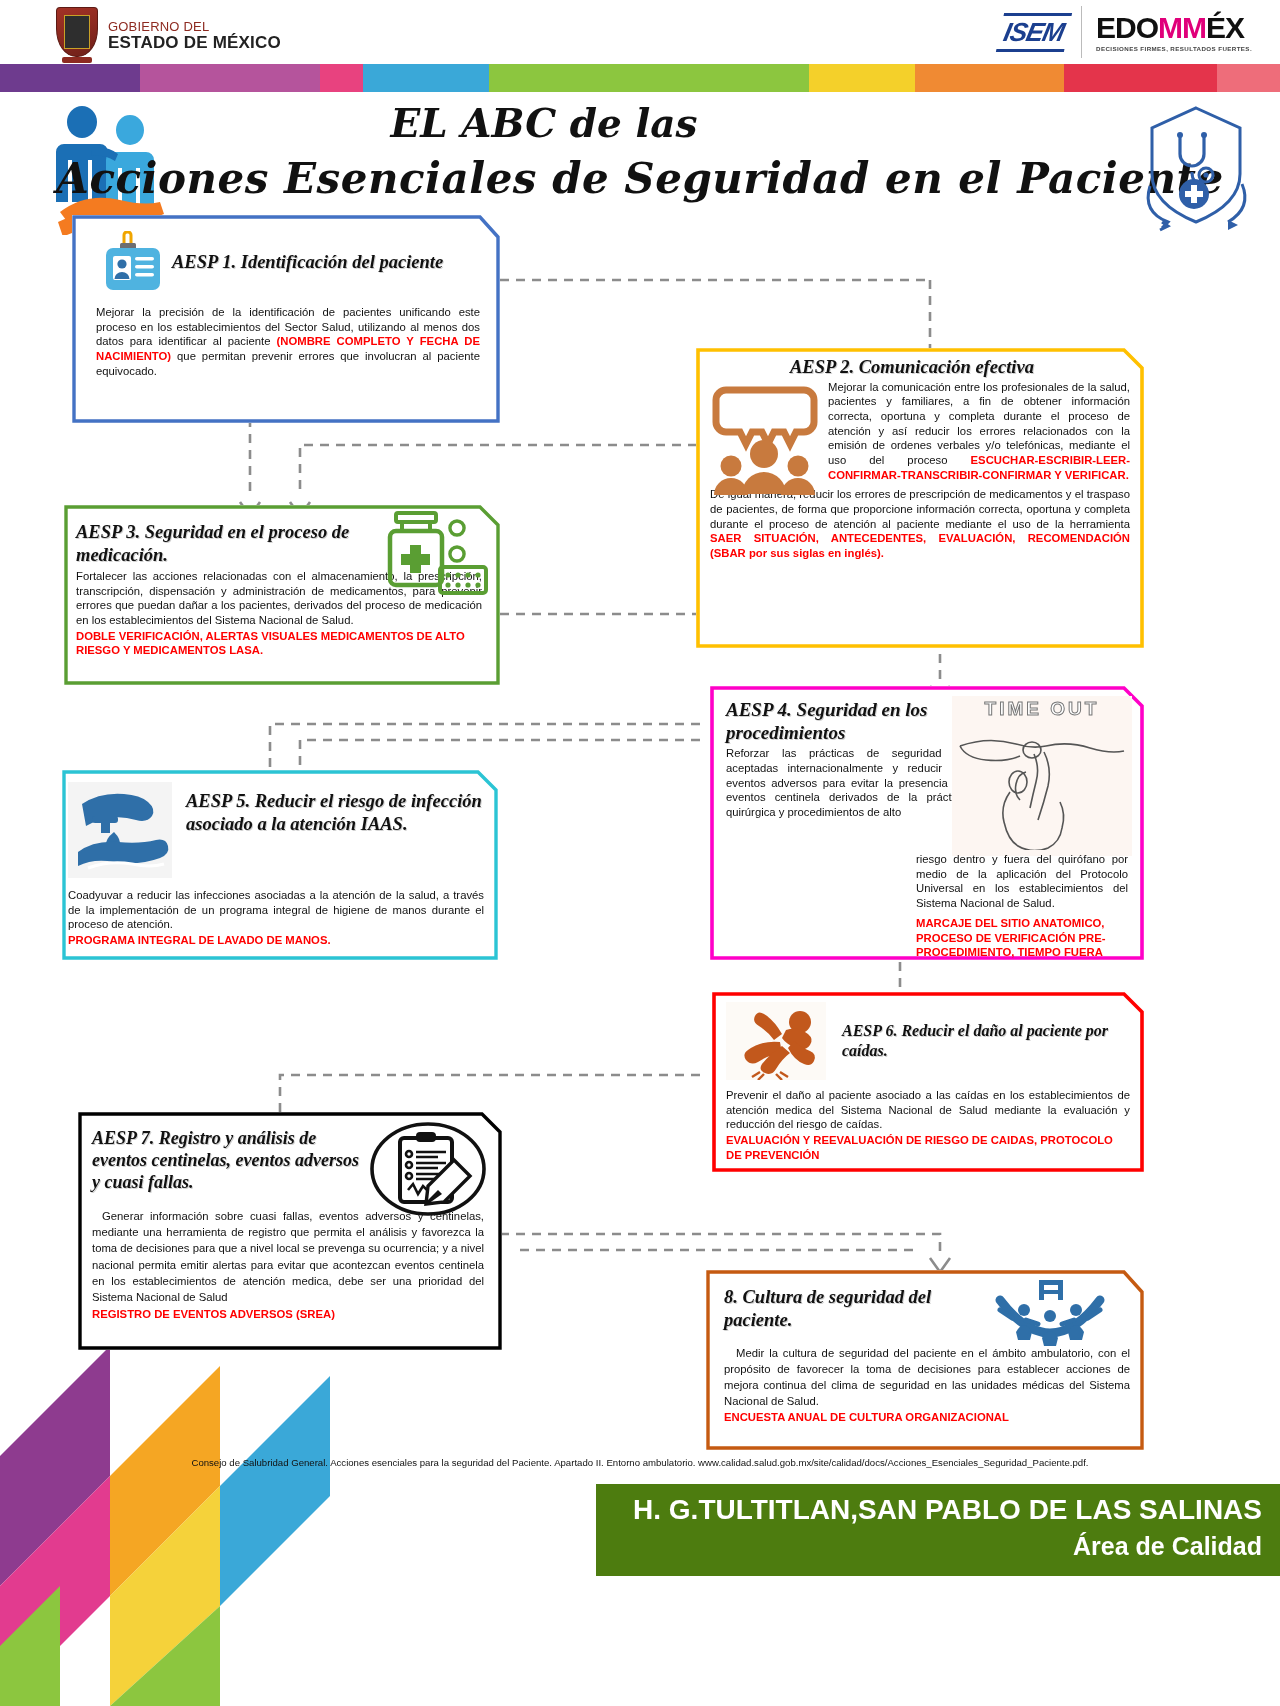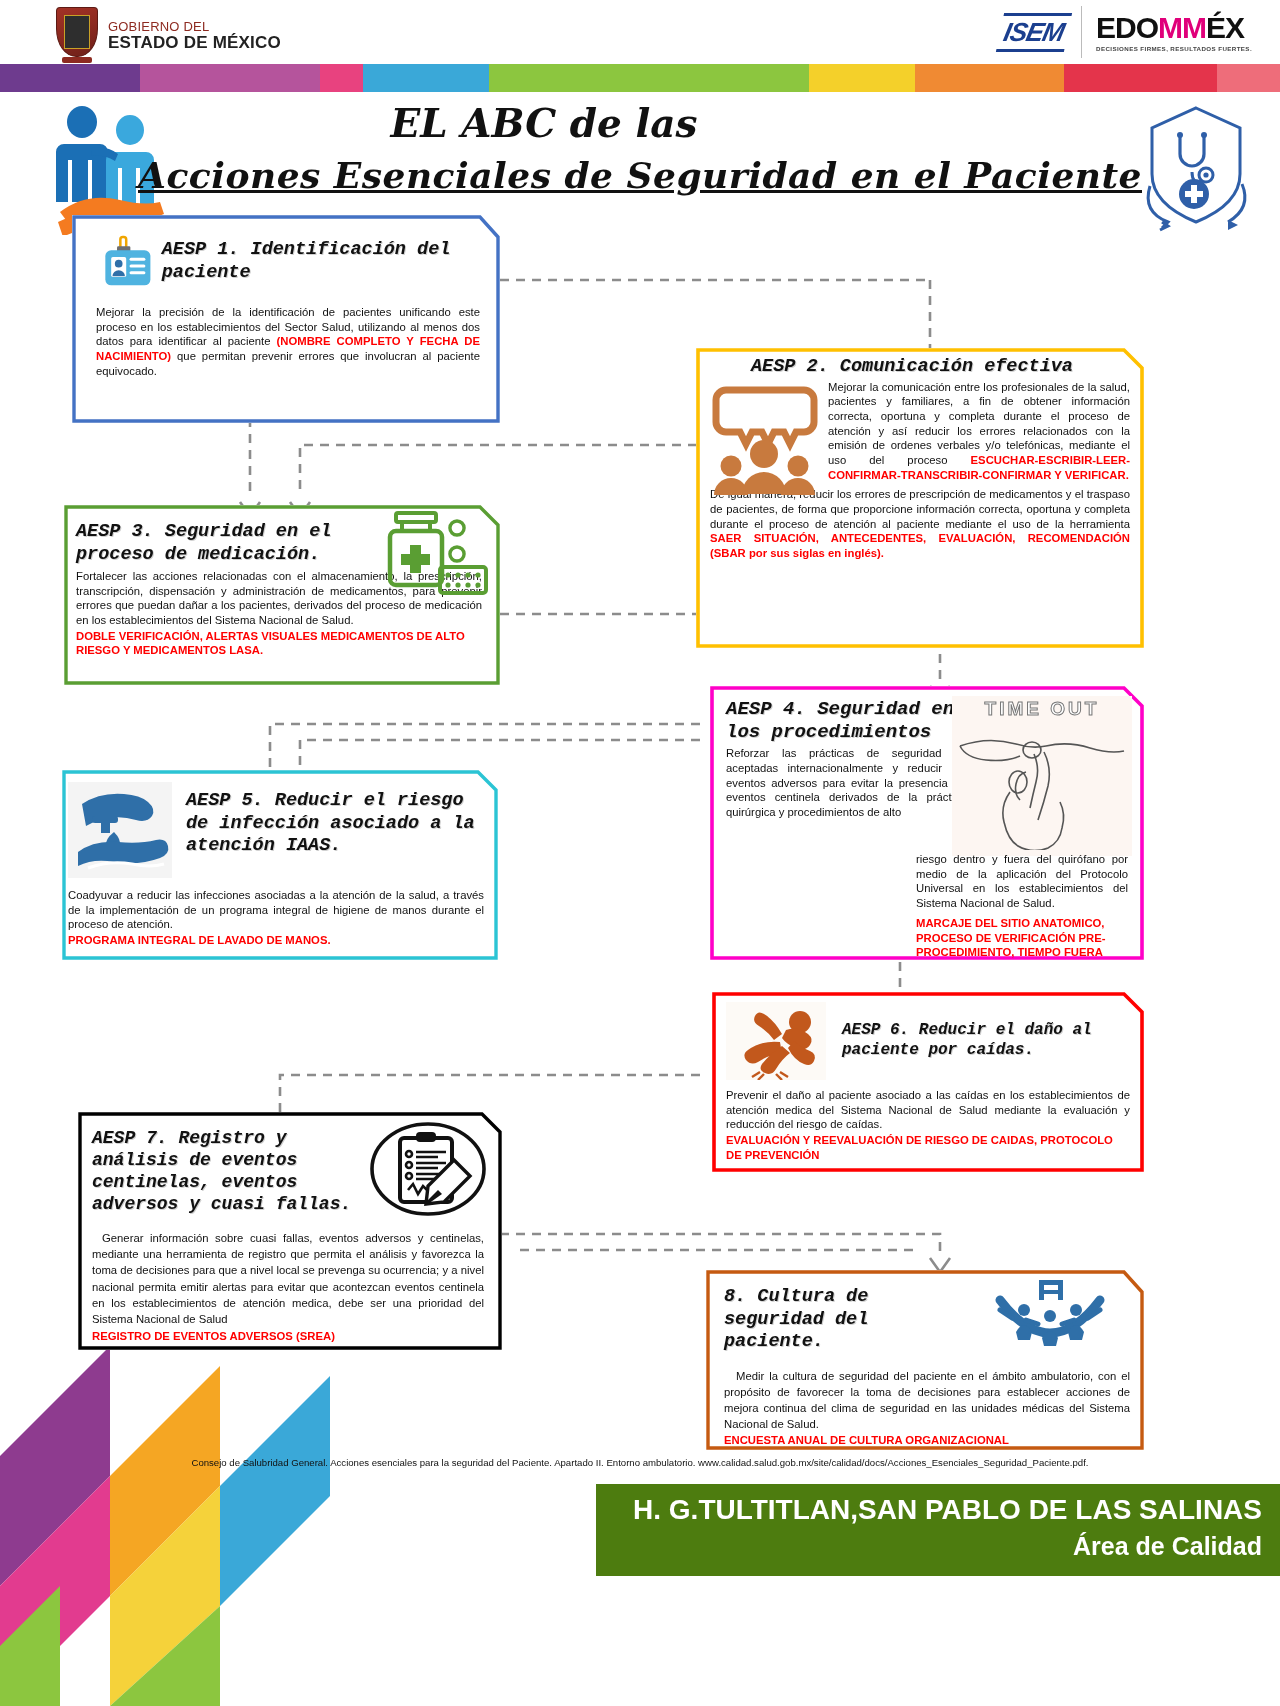--- a/index.html
+++ b/index.html
@@ -50,35 +50,35 @@
   
   #title-band { position:absolute; left:0; top:92px; width:1280px; height:128px; }
   #title-l1 {
     position:absolute; left:0; top:8px; width:1088px; text-align:center;
     font-family:"DejaVu Serif", serif; font-style:italic; font-weight:bold;
     font-size:39px; color:#111;
   }
   #title-l2 {
     position:absolute; left:0; top:62px; width:1280px; text-align:center;
     font-family:"DejaVu Serif", serif; font-style:italic; font-weight:bold;
-    font-size:36px; color:#111; letter-spacing:.5px;text-decoration:underline;
+    font-size:42px; color:#111; letter-spacing:.5px;
   }
   #people-icon { position:absolute; left:46px; top:8px; width:140px; height:135px; }
   #shield-steth { position:absolute; right:24px; top:10px; width:120px; height:130px; }
 
   
   #corner-deco { position:absolute; left:0; bottom:0; width:330px; height:360px; overflow:hidden; z-index:0; }
 
   
   .card {
     position:absolute; background:#fff; z-index:3;
   }
   .card .inner { position:relative; width:100%; height:100%; padding:10px 14px; }
   .ttl {
-    font-family:Liberation Mono, monospace; font-style:italic; font-weight:bold;
+    font-family:Liberation Serif, serif; font-style:italic; font-weight:bold;
     color:#111; line-height:1.22;
     text-shadow:1px 1px 0 rgba(150,150,150,.45);
   }
   .body-txt { font-size:11.3px; line-height:1.30; color:#111; text-align:justify; }
   .hl { color:#ff0000; font-weight:bold; }
   .hl-blk { color:#ff0000; font-weight:bold; font-size:11.3px; line-height:1.30; }
 
   
   .frame { position:absolute; left:0; top:0; width:100%; height:100%; pointer-events:none; }
 

